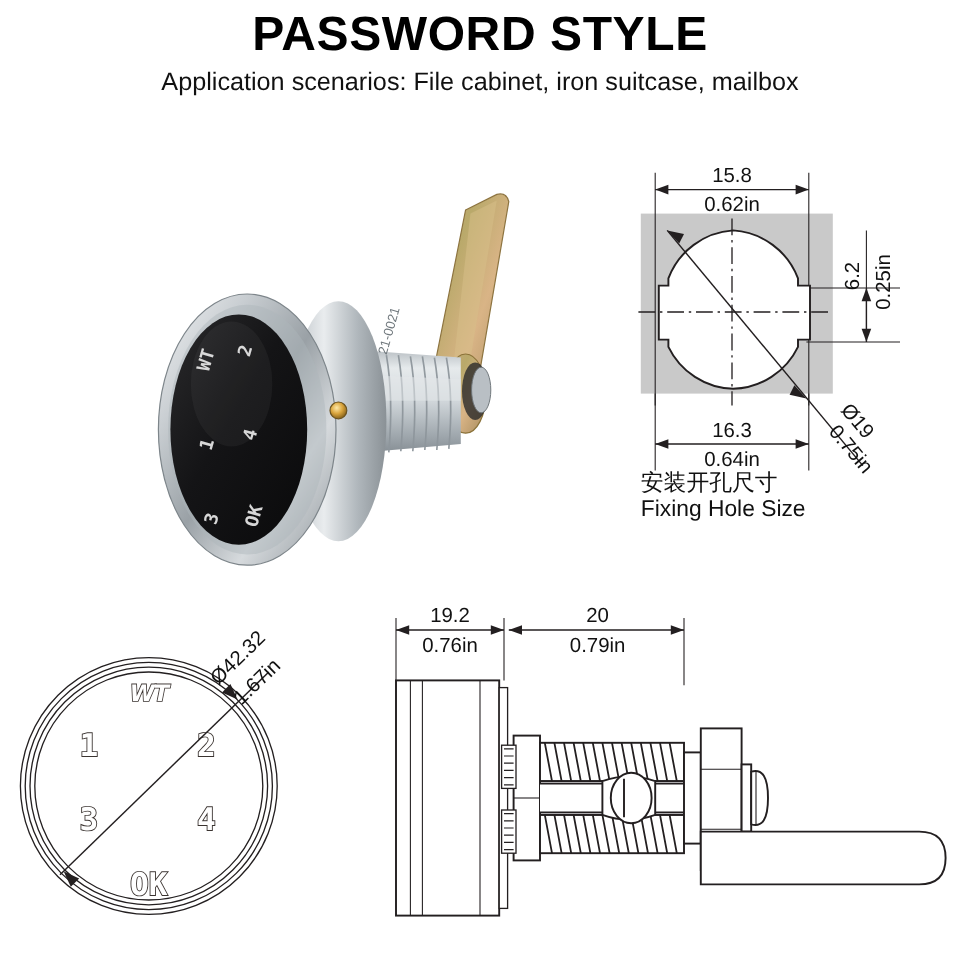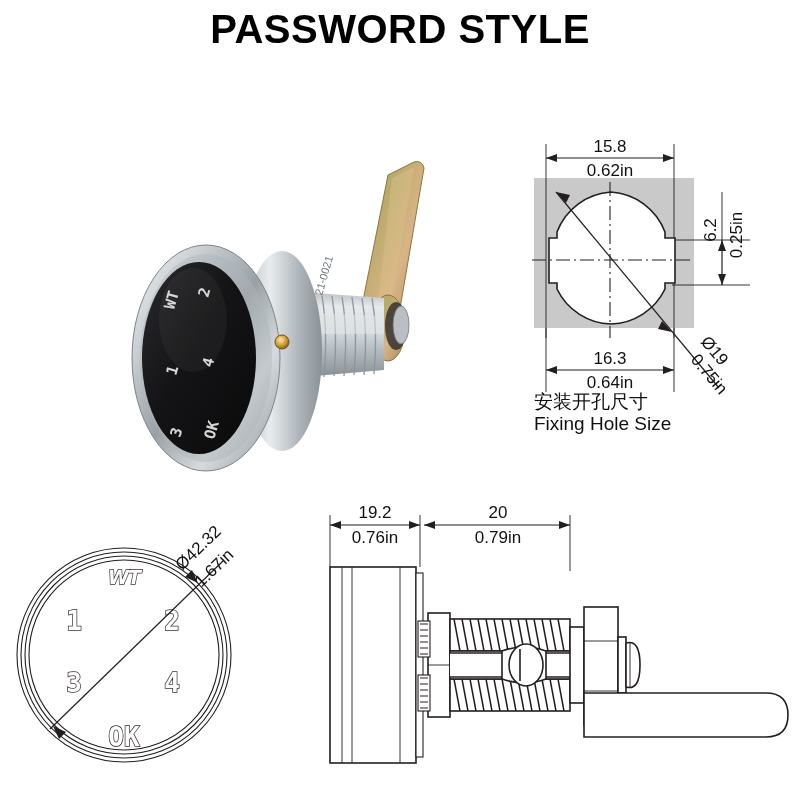--- a/index.html
+++ b/index.html
@@ -48,20 +48,21 @@
   
   .photo{position:absolute;left:96px;top:120px;width:380px;height:380px;}
 </style>
 </head>
 <body>
 
 <div class="page">
 
   <div class="header">
     <h1 class="title">PASSWORD STYLE</h1>
+    <p class="subtitle">Application scenarios: File cabinet, iron suitcase, mailbox</p>
   </div>
 
   <div class="photo">
     <svg width="380" height="380" viewBox="0 0 380 380">
       <defs>
         <linearGradient id="bezel" x1="0" y1="0" x2="1" y2="1">
           <stop offset="0" stop-color="#f2f3f4"></stop>
           <stop offset=".25" stop-color="#c9ced2"></stop>
           <stop offset=".5" stop-color="#9aa1a6"></stop>
           <stop offset=".72" stop-color="#d6dadd"></stop>

